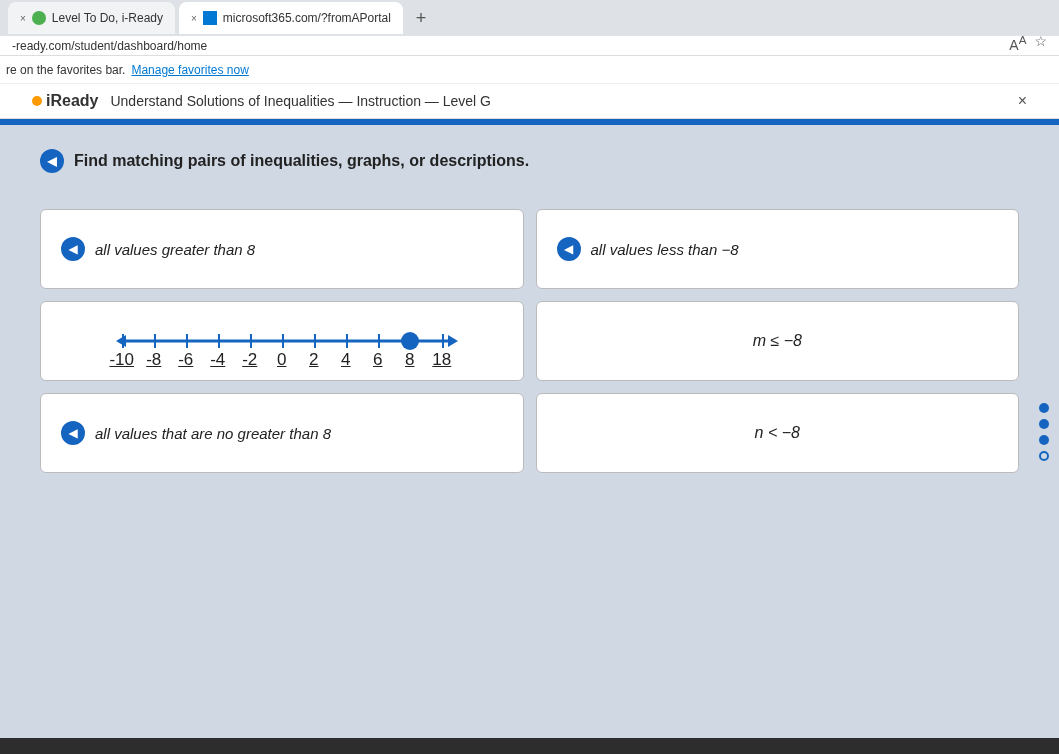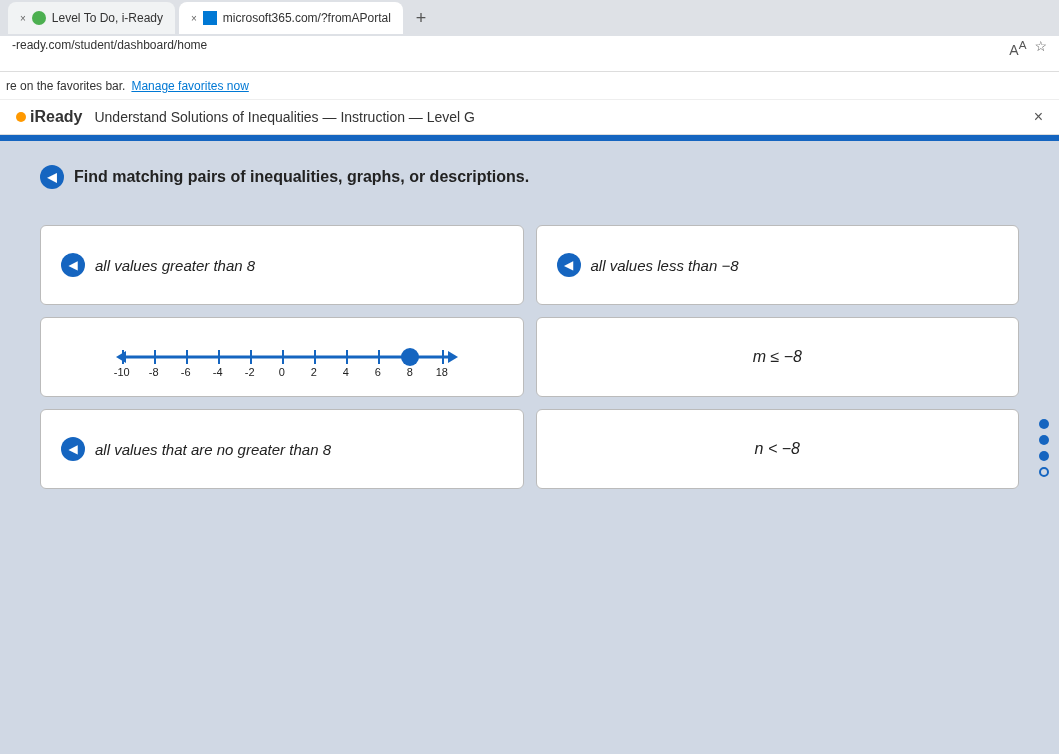--- a/index.html
+++ b/index.html
@@ -65,23 +65,23 @@
       display: flex;
       align-items: center;
       justify-content: center;
       font-size: 18px;
       color: #555;
       cursor: pointer;
     }
 
     .address-bar {
       background: #fff;
-      height: 36px;
-      display: flex;
-      align-items: flex-start;
+      height: 20px;
+      display: flex;
+      align-items: flex-end;
       padding: 2px 12px;
       gap: 8px;
       border-bottom: 1px solid #ddd;
     }
 
     .address-text {
       font-size: 12px;
       color: #333;
       flex: 1;
     }
@@ -117,21 +117,21 @@
       width: 100%;
       height: calc(754px - 36px - 36px - 28px);
       display: flex;
       flex-direction: column;
     }
 
     .app-header {
       background: #fff;
       display: flex;
       align-items: center;
-      padding: 8px 16px;
+      padding: 8px 32px;
       border-bottom: 1px solid #ddd;
       gap: 12px;
     }
 
     .iready-logo {
       display: flex;
       align-items: center;
       gap: 4px;
       font-weight: bold;
       font-size: 16px;
@@ -287,25 +287,26 @@
       position: absolute;
       width: 2px;
       height: 14px;
       background: #1565c0;
       top: 50%;
       transform: translateY(-50%);
     }
 
     .tick-label {
       position: absolute;
-      font-size: 11px;
+      font-size: 17px;
       color: #222;
       top: 68%;
       transform: translateX(-50%);
       white-space: nowrap;
+      text-decoration: underline;
     }
 
     .filled-dot {
       position: absolute;
       width: 18px;
       height: 18px;
       background: #1565c0;
       border-radius: 50%;
       top: 50%;
       transform: translate(-50%, -50%);

